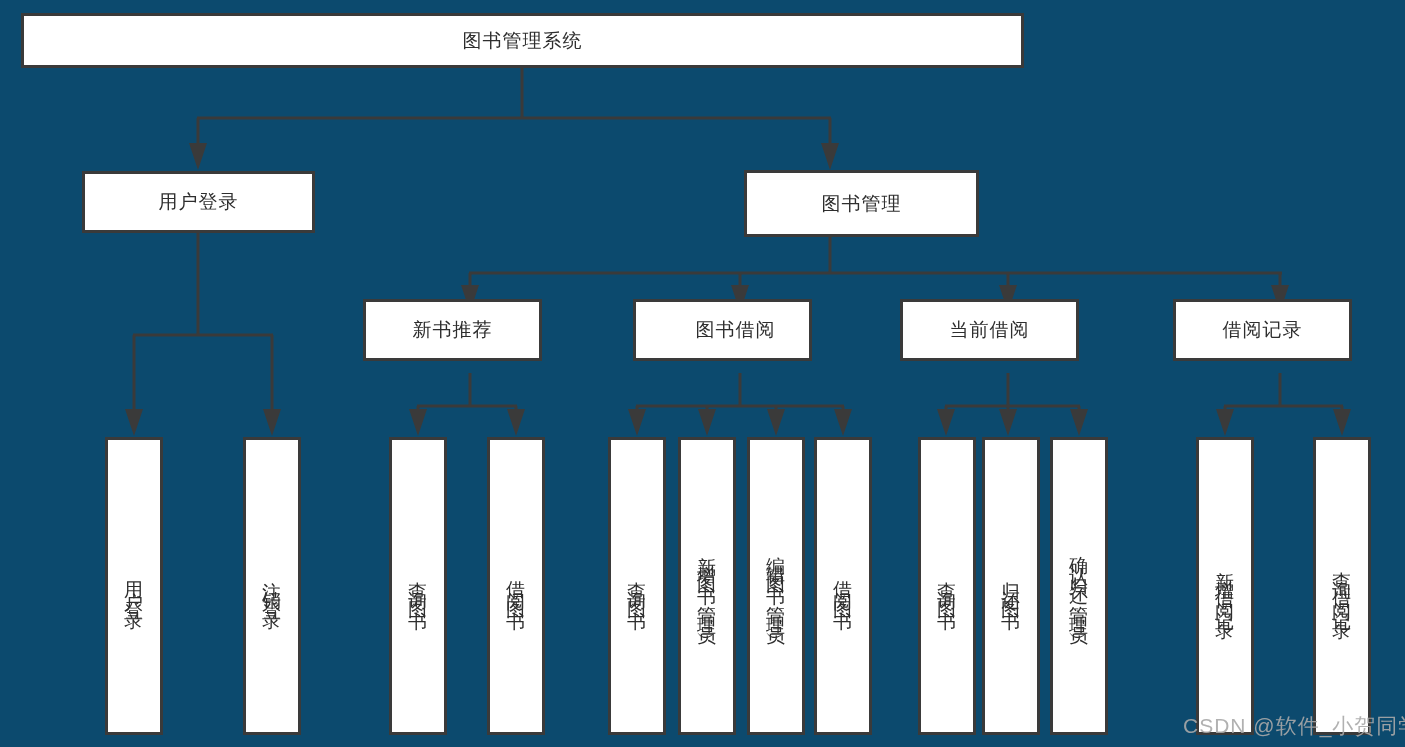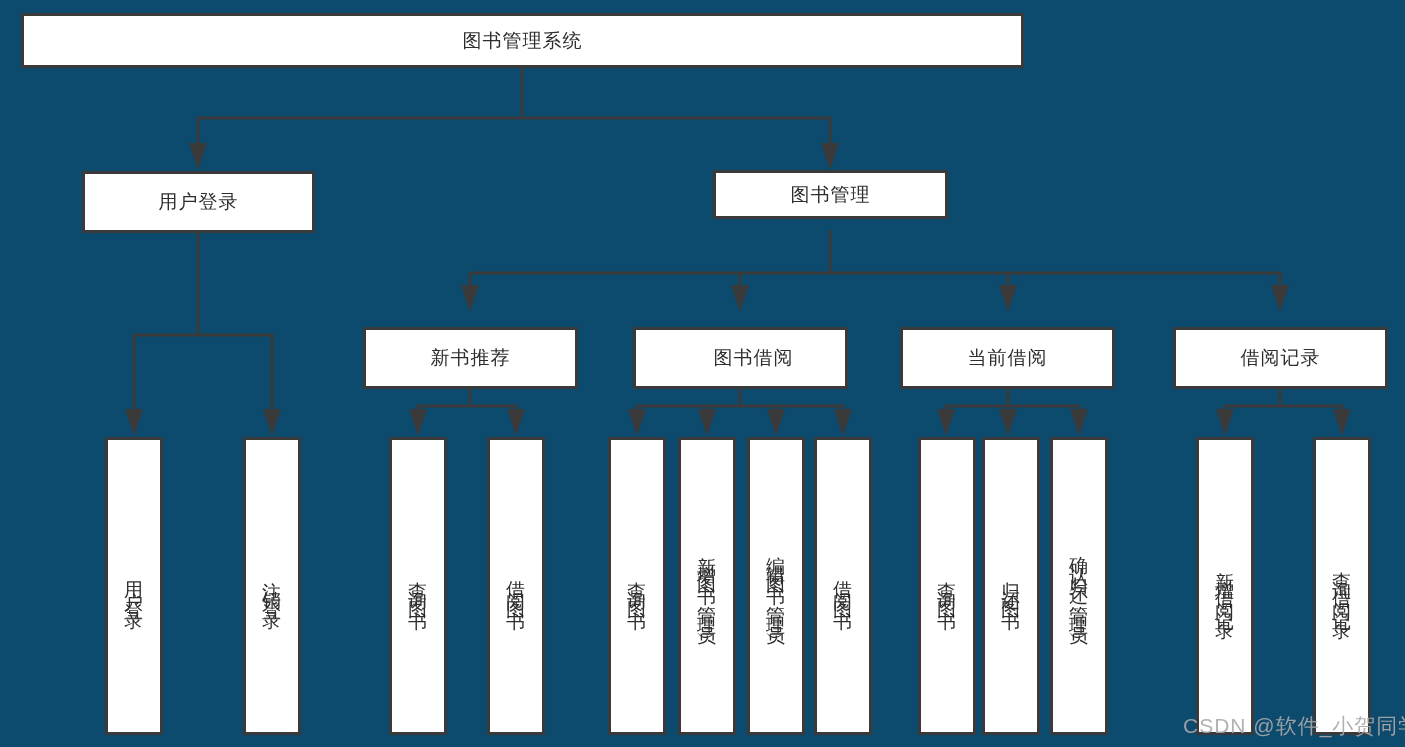--- a/index.html
+++ b/index.html
@@ -33,22 +33,22 @@
     justify-content: center;
     color: #2e2e2e;
   }
   .h-node {
     font-size: 19px;
     letter-spacing: 1px;
     text-align: center;
   }
   .node-root        { left: 21px;   top: 13px;  width: 1003px; height: 55px; }
   .node-user-login  { left: 82px;   top: 171px; width: 233px;  height: 62px; }
-  .node-book-mgmt   { left: 713px;  top: 170px; width: 235px;  height: 49px; }
-  .node-l3          { top: 327px;   width: 215px; height: 62px; }
+  .node-book-mgmt   { left: 744px;  top: 170px; width: 235px;  height: 67px; }
+  .node-l3          { top: 299px;   width: 179px; height: 62px; }
   .node-new-book    { left: 363px; }
   .node-book-borrow { left: 633px; padding-left: 26px; }
   .node-cur-borrow  { left: 900px; }
   .node-borrow-rec  { left: 1173px; }
 
   .leaf {
     top: 437px;
     width: 58px;
     height: 298px;
   }

